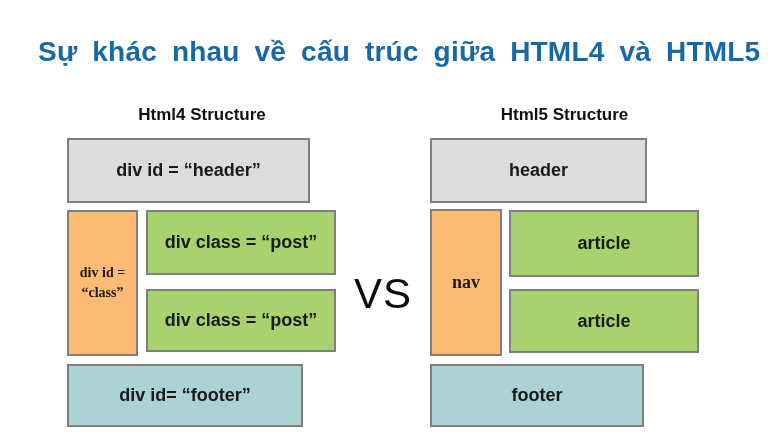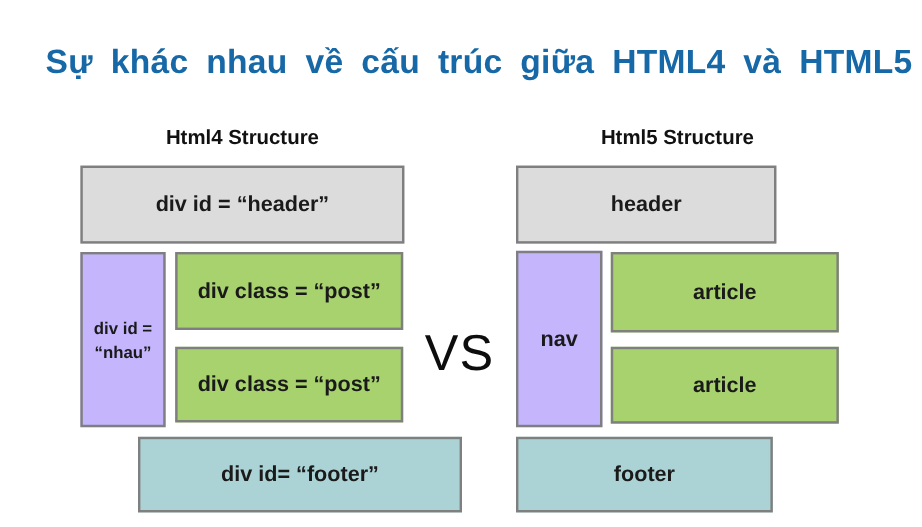--- a/index.html
+++ b/index.html
@@ -40,31 +40,31 @@
     border: 2px solid #7f7f7f;
     display: flex;
     align-items: center;
     justify-content: center;
     font-weight: bold;
     font-size: 18px;
     color: #1a1a1a;
     text-align: center;
   }
   .fill-gray   { background: #dcdcdc; }
-  .fill-tan    { background: #c4b5fd; }
+  .fill-tan    { background: #fdba74; font-family: Liberation Serif, serif; }
   .fill-green  { background: #a7d26e; text-align: center; }
   .fill-blue   { background: #abd3d5; }
 
   
-  .h4-header { left: 67px;  top: 138px; width: 270px; height: 65px; }
+  .h4-header { left: 67px;  top: 138px; width: 243px; height: 65px; }
   .h4-menu   { left: 67px;  top: 210px; width: 71px;  height: 146px;
                flex-direction: column; font-size: 14px; line-height: 1.45; }
   .h4-post1  { left: 146px; top: 210px; width: 190px; height: 65px; }
   .h4-post2  { left: 146px; top: 289px; width: 190px; height: 63px; }
-  .h4-footer { left: 67px;  top: 364px; width: 270px; height: 63px; margin-left: 48px; }
+  .h4-footer { left: 67px;  top: 364px; width: 236px; height: 63px; }
 
   
   .vs {
     position: absolute;
     left: 352px;
     top: 270px;
     width: 62px;
     text-align: center;
     font-size: 42px;
     font-weight: normal;
@@ -87,21 +87,21 @@
   <div class="page-title">Sự khác nhau về cấu trúc giữa HTML4 và HTML5</div>
 
   <div class="col-heading left">Html4 Structure</div>
 
   <div class="box fill-gray h4-header">
     <span>div id = “header”</span>
   </div>
 
   <div class="box fill-tan h4-menu">
     <span>div id =</span>
-    <span>“nhau”</span>
+    <span>“class”</span>
   </div>
 
   <div class="box fill-green h4-post1">
     <span>div class = “post”</span>
   </div>
 
   <div class="box fill-green h4-post2">
     <span>div class = “post”</span>
   </div>
 

